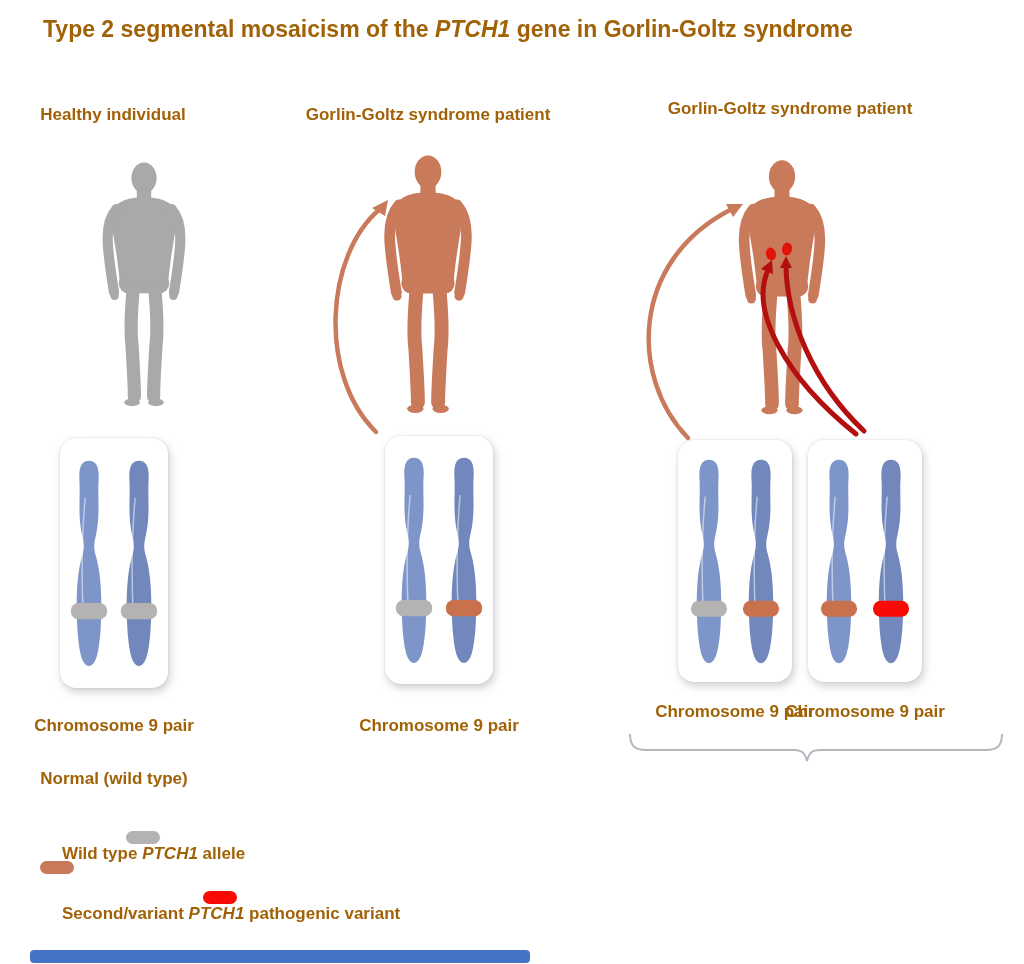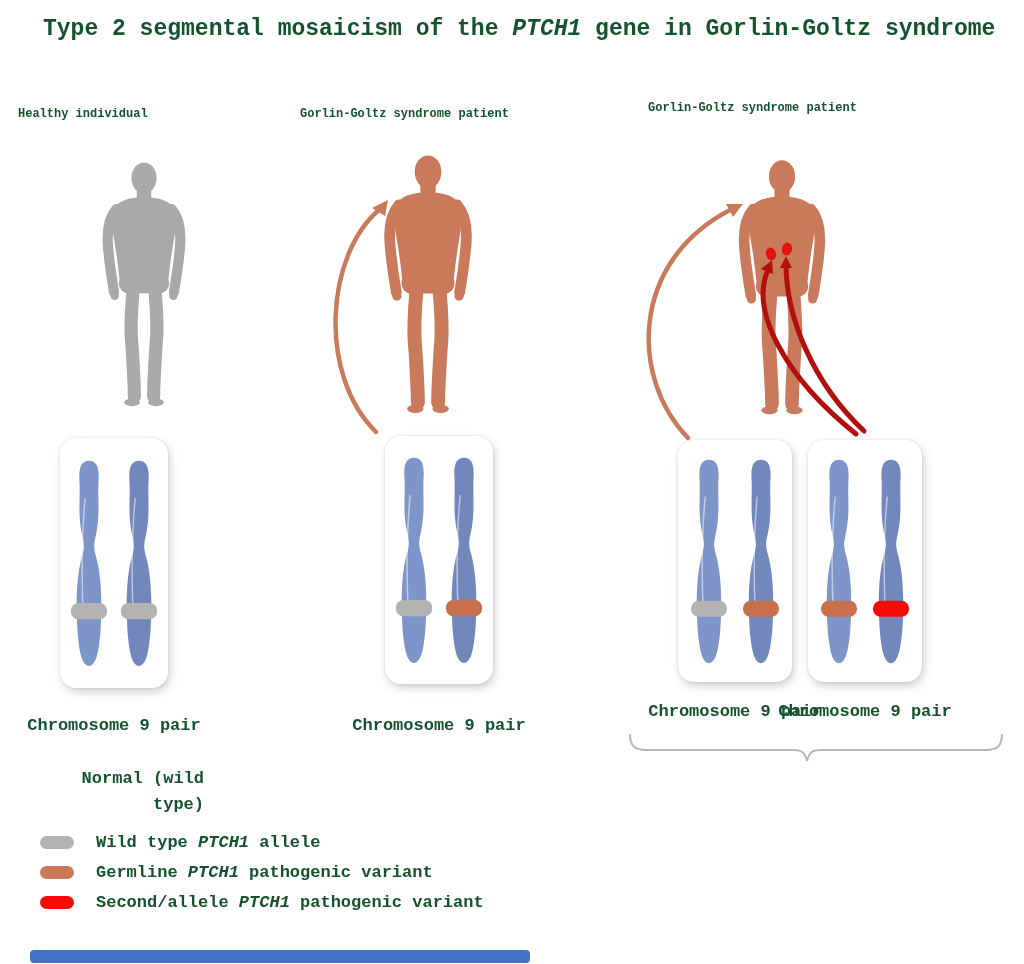--- a/index.html
+++ b/index.html
@@ -1,31 +1,31 @@
 <!DOCTYPE html>
 <html><head>
 <meta charset="utf-8">
 <style>
   html,body{margin:0;padding:0;background:#ffffff;}
   .canvas{position:relative;width:1024px;height:964px;background:#ffffff;overflow:hidden;
-          font-family:Liberation Mono, monospace;color:#14532d;}
+          font-family:Liberation Sans, sans-serif;color:#a16207;}
   .title{position:absolute;left:43px;top:16px;font-size:23px;font-weight:bold;white-space:nowrap;}
   .title em{font-style:italic;}
-  .col-header{position:absolute;font-size:12px;font-weight:bold;line-height:25px;}
+  .col-header{position:absolute;font-size:17px;font-weight:bold;text-align:center;line-height:25px;}
   .figure{position:absolute;}
   .figure svg{display:block;width:100%;height:100%;}
   .panel{position:absolute;background:#ffffff;border-radius:16px;
          box-shadow:2px 4px 8px rgba(120,120,130,0.35), 0 0 2px rgba(120,120,130,0.25);
          display:flex;justify-content:space-evenly;align-items:center;}
   .chromo{display:block;}
   .chromo-label{position:absolute;font-size:17px;font-weight:bold;text-align:center;white-space:nowrap;}
-  .caption{position:absolute;font-size:17px;font-weight:bold;text-align:right;line-height:26px;}
+  .caption{position:absolute;font-size:17px;font-weight:bold;text-align:center;line-height:26px;}
   .caption em, .legend-label em{font-style:italic;}
   .overlay{position:absolute;left:0;top:0;width:1024px;height:964px;pointer-events:none;}
-  .legend-row{position:absolute;left:40px;display:flex;align-items:center;height:22px;}
+  .legend-row{position:absolute;left:40px;display:flex;align-items:center;height:22px;flex-direction:column;}
   .legend-swatch{width:34px;height:13px;border-radius:7px;flex:0 0 auto;}
   .legend-label{font-size:17px;font-weight:bold;margin-left:22px;white-space:nowrap;}
   .footer-bar{position:absolute;left:30px;top:950px;width:500px;height:13px;border-radius:4px;}
 </style>
 </head>
 <body>
 
 <div class="canvas">
 
   <svg width="0" height="0" style="position:absolute" aria-hidden="true">
@@ -146,22 +146,21 @@
   <div class="caption" style="left:24px;top:766px;width:180px;">Normal (wild type)</div>
   <div class="caption" style="left:650px;top:766px;width:310px;">
   </div>
 
   <div class="legend-row" style="top:831px;">
     <span class="legend-swatch" style="background: rgb(180, 179, 178);"></span>
     <span class="legend-label"><span>Wild type </span><em>PTCH1</em><span> allele</span></span>
   </div>
   <div class="legend-row" style="top:861px;">
     <span class="legend-swatch" style="background: rgb(200, 121, 90);"></span>
-    <span class="legend-label"><span>Germline </span><em>PTCH1</em><span> pathogenic variant</span></span>
   </div>
   <div class="legend-row" style="top:891px;">
     <span class="legend-swatch" style="background: rgb(250, 10, 5);"></span>
-    <span class="legend-label"><span>Second/allele </span><em>PTCH1</em><span> pathogenic variant</span></span>
+    <span class="legend-label"><span>Second/variant </span><em>PTCH1</em><span> pathogenic variant</span></span>
   </div>
 
   <div class="footer-bar" style="background: rgb(68, 114, 196);"></div>
 
 </div>
 
 </body></html>

